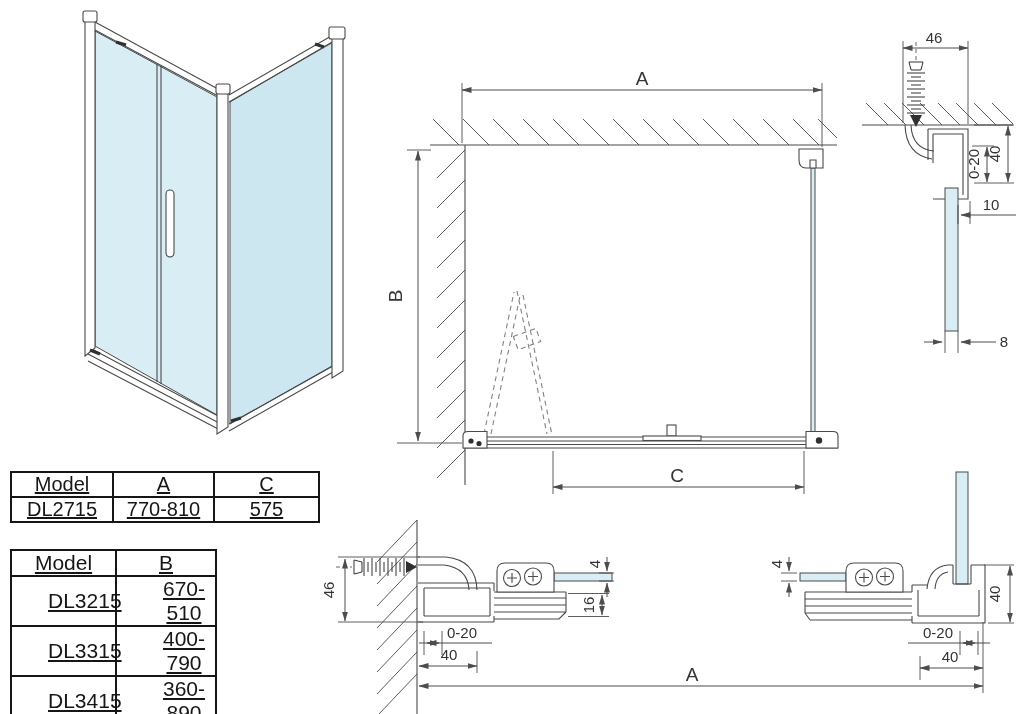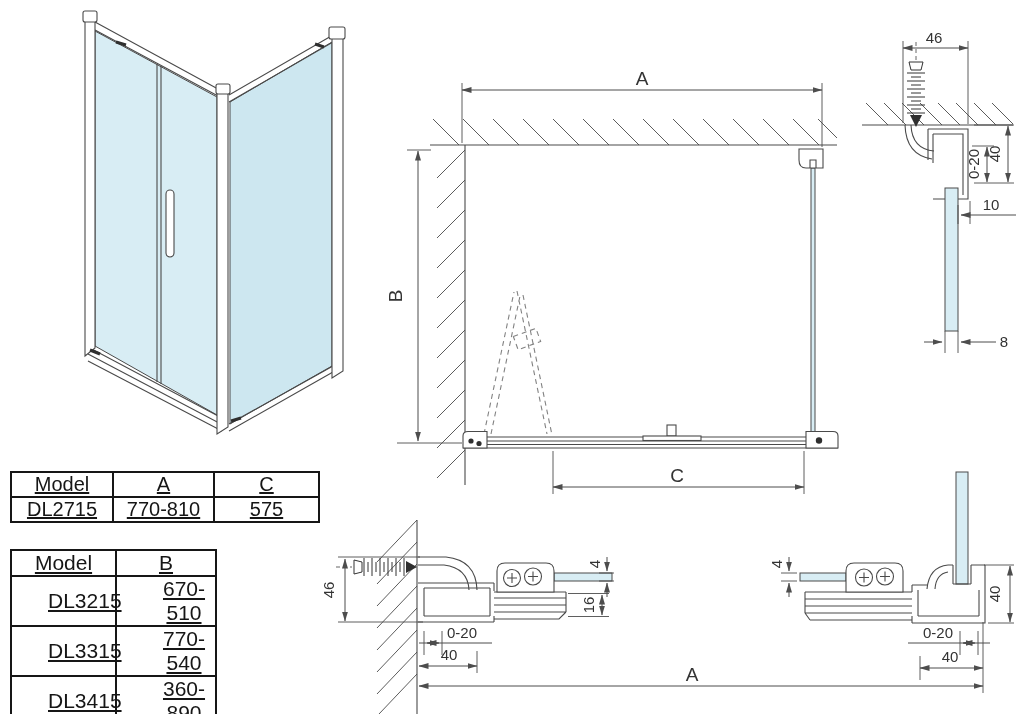--- a/index.html
+++ b/index.html
@@ -320,21 +320,21 @@
         <tr>
     <th>Model</th>
     <th>B</th>
   </tr>
   <tr>
     <td>DL3215</td>
     <td>670-510</td>
   </tr>
   <tr>
     <td>DL3315</td>
-    <td>770-540</td>
+    <td>400-790</td>
   </tr>
   <tr>
     <td>DL3415</td>
     <td>360-890</td>
   </tr>
 </tbody>
     </table>
 
 </div>
 

